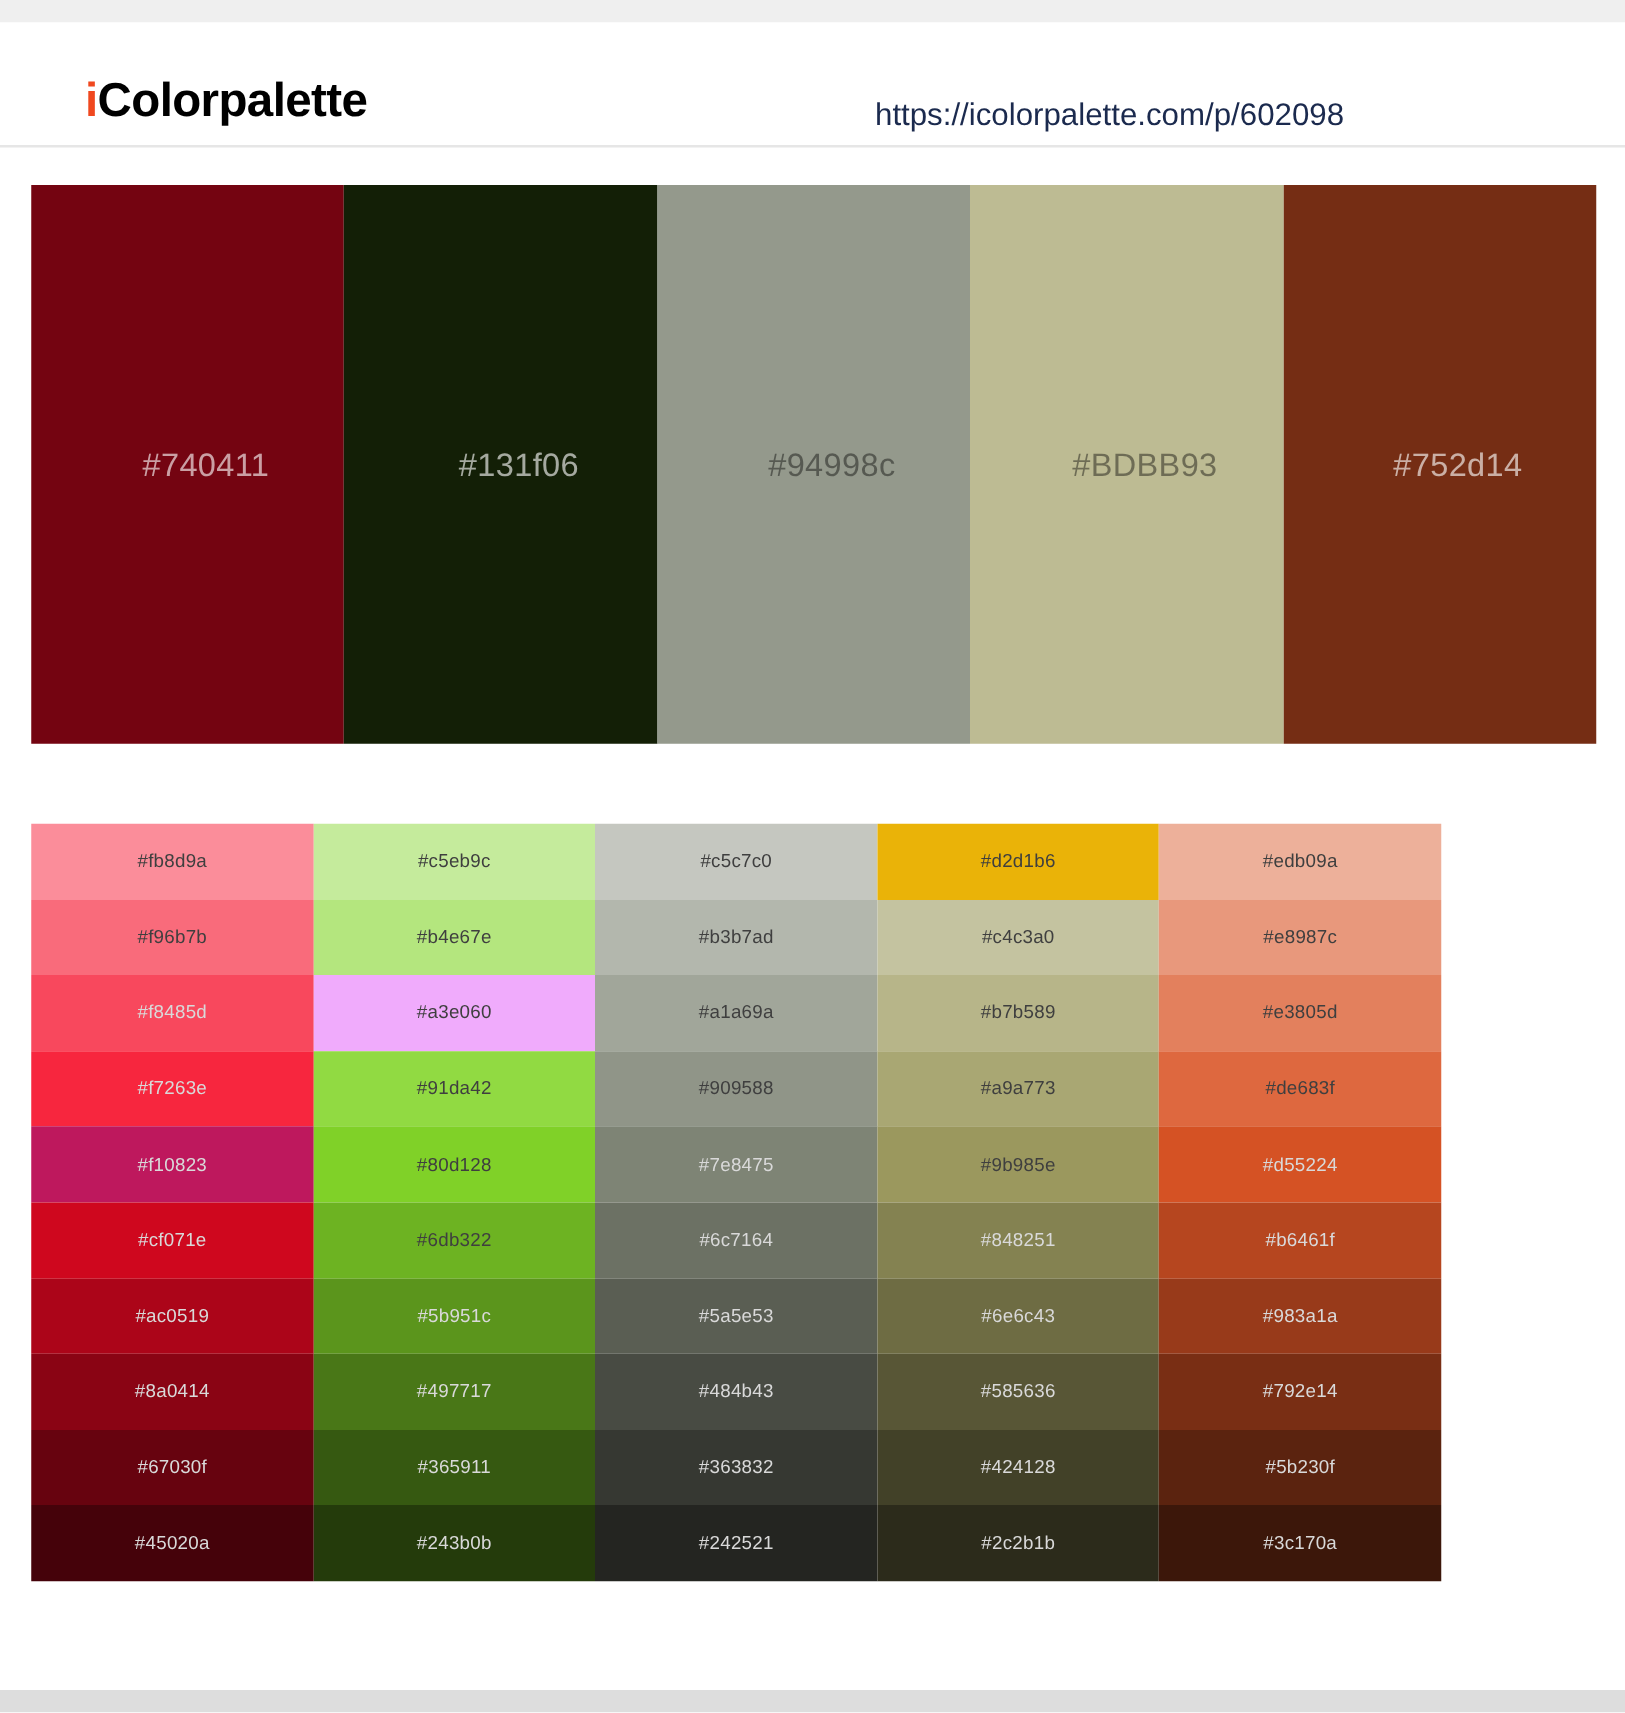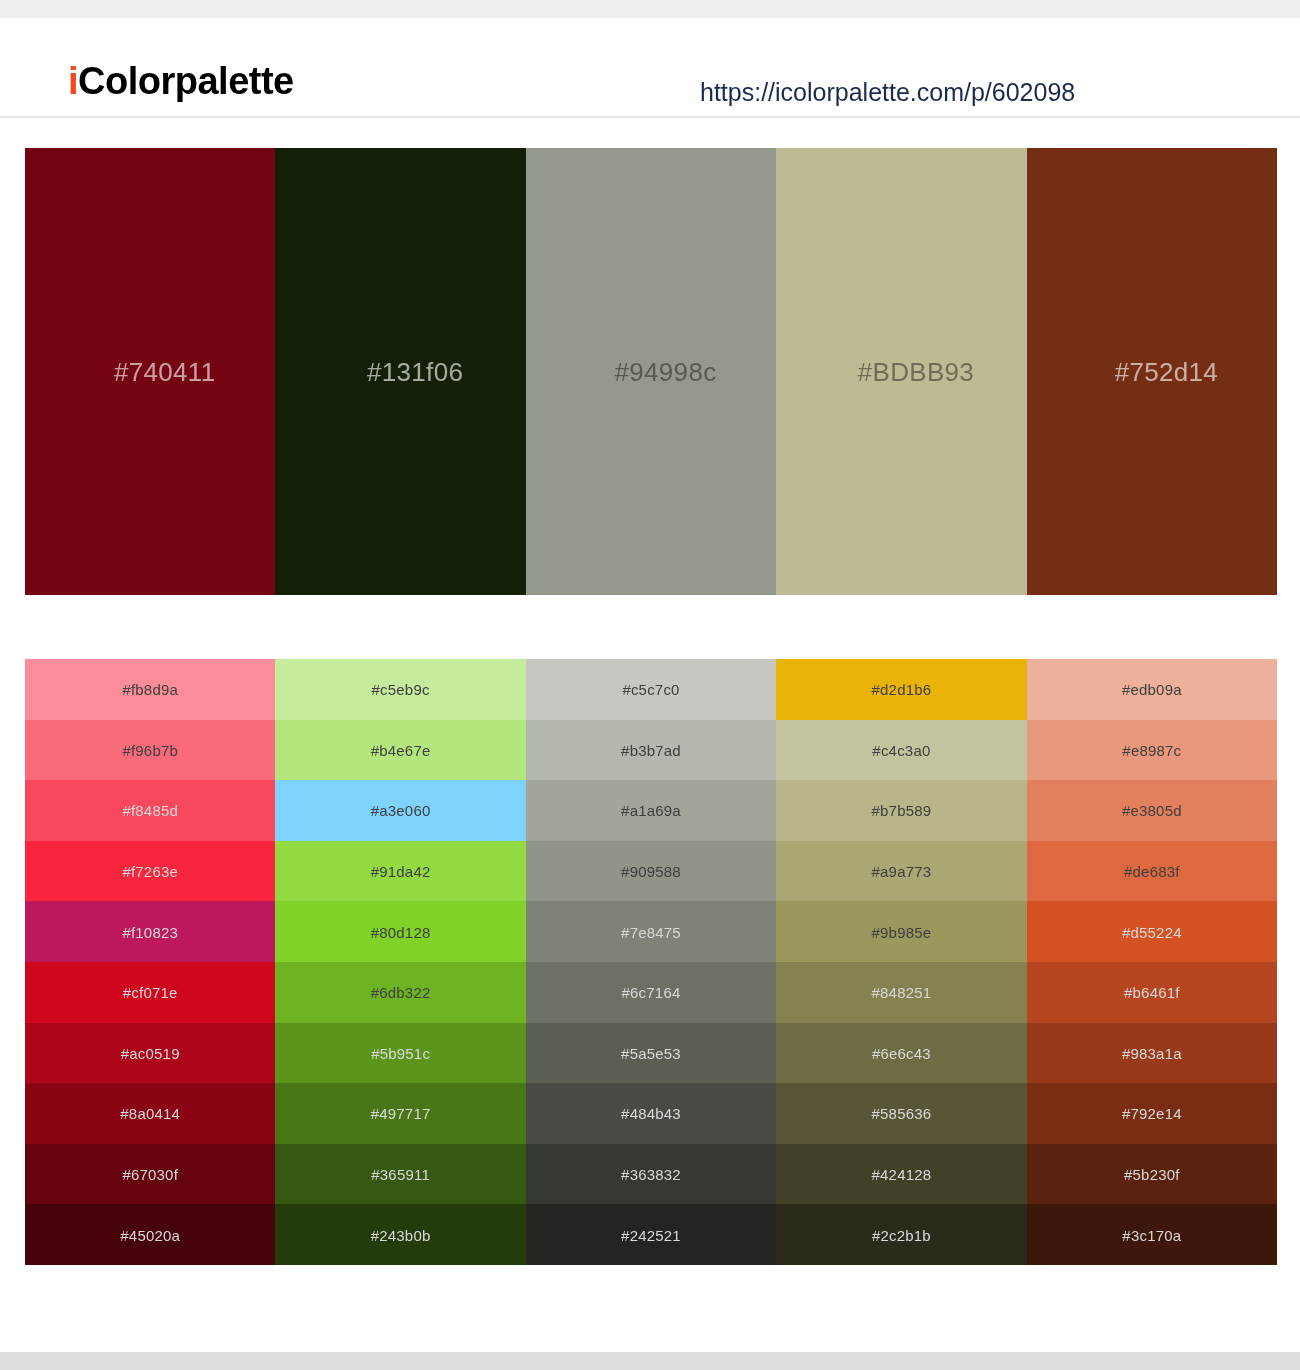--- a/index.html
+++ b/index.html
@@ -77,21 +77,21 @@
     padding-left: 29px;
   }
   .main-swatch.light-bg .main-swatch-label {
     color: rgba(0,0,0,0.42);
   }
 
   
   .shades {
     position: absolute;
     left: 25px; top: 659px;
-    width: 1252px; height: 606px;
+    width: 1128px; height: 606px;
     display: flex;
   }
   .shade-col {
     flex: 1 1 0;
     display: flex;
     flex-direction: column;
   }
   .shade-cell {
     flex: 1 1 0;
     position: relative;
@@ -184,21 +184,21 @@
           <div class="shade-label">#45020a</div>
         </div>
       </div>
       <div class="shade-col">
         <div class="shade-cell" style="background: rgb(197, 235, 156);">
           <div class="shade-label">#c5eb9c</div>
         </div>
         <div class="shade-cell" style="background: rgb(180, 230, 126);">
           <div class="shade-label">#b4e67e</div>
         </div>
-        <div class="shade-cell" style="background: #7dd3fc;">
+        <div class="shade-cell" style="background: #f0abfc;">
           <div class="shade-label">#a3e060</div>
         </div>
         <div class="shade-cell" style="background: rgb(145, 218, 66);">
           <div class="shade-label">#91da42</div>
         </div>
         <div class="shade-cell" style="background: rgb(128, 209, 40);">
           <div class="shade-label">#80d128</div>
         </div>
         <div class="shade-cell" style="background: rgb(109, 179, 34);">
           <div class="shade-label">#6db322</div>

